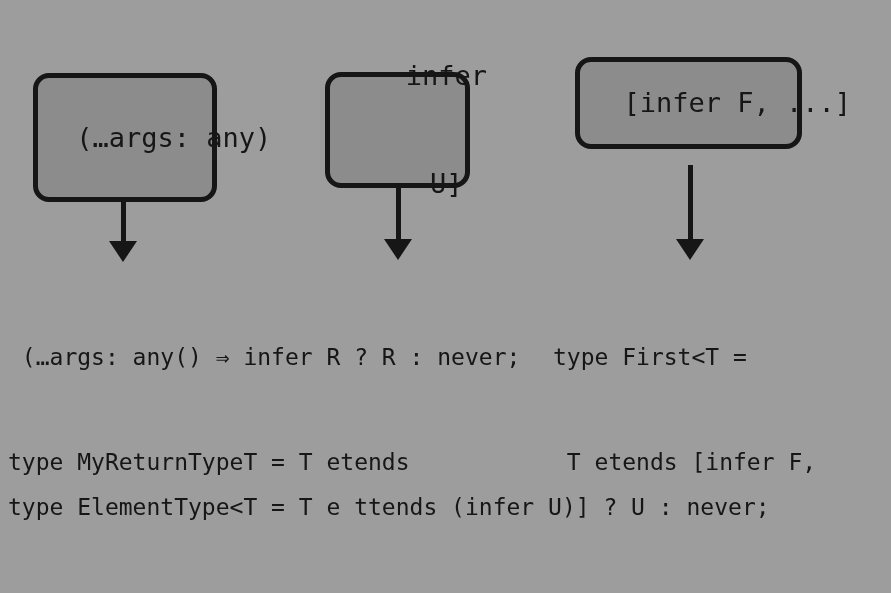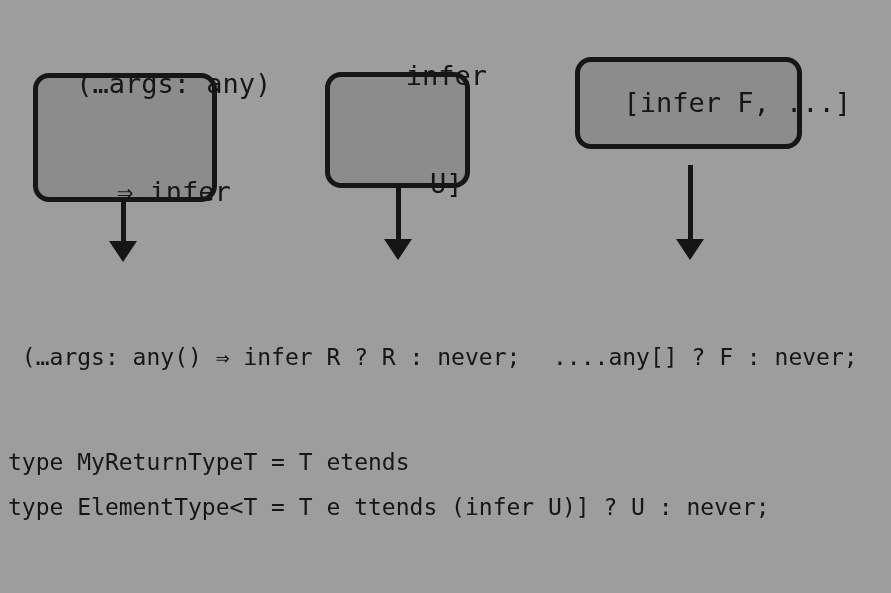--- a/index.html
+++ b/index.html
@@ -72,23 +72,20 @@
 </style>
 </head>
 <body>
 
 <div class="canvas">
 
   <div class="box box1">
     <div>
       <span>(…args: any)</span>
     </div>
-    <div>
-      <span>⇒ </span><span class="kw">infer</span>
-    </div>
   </div>
 
   <div class="box box2">
     <div>
       <span class="kw">infer</span>
     </div>
     <div>
       <span>U]</span>
     </div>
   </div>
@@ -111,20 +108,21 @@
     <div class="stem"></div>
     <div class="head"></div>
   </div>
 
   <div class="code code-left">
     <div> (…args: any() ⇒ infer R ? R : never;</div>
     <div>type MyReturnTypeT = T etends</div>
   </div>
 
   <div class="code code-right">
-    <div>....any[] ? F : never;</div>
+    <div>type First&lt;T =</div>
+    <div> T etends [infer F,</div>
   </div>
 
   <div class="code code-bottom">
     <div>type ElementType&lt;T = T e ttends (infer U)] ? U : never;</div>
   </div>
 
 </div>
 
 </body></html>

